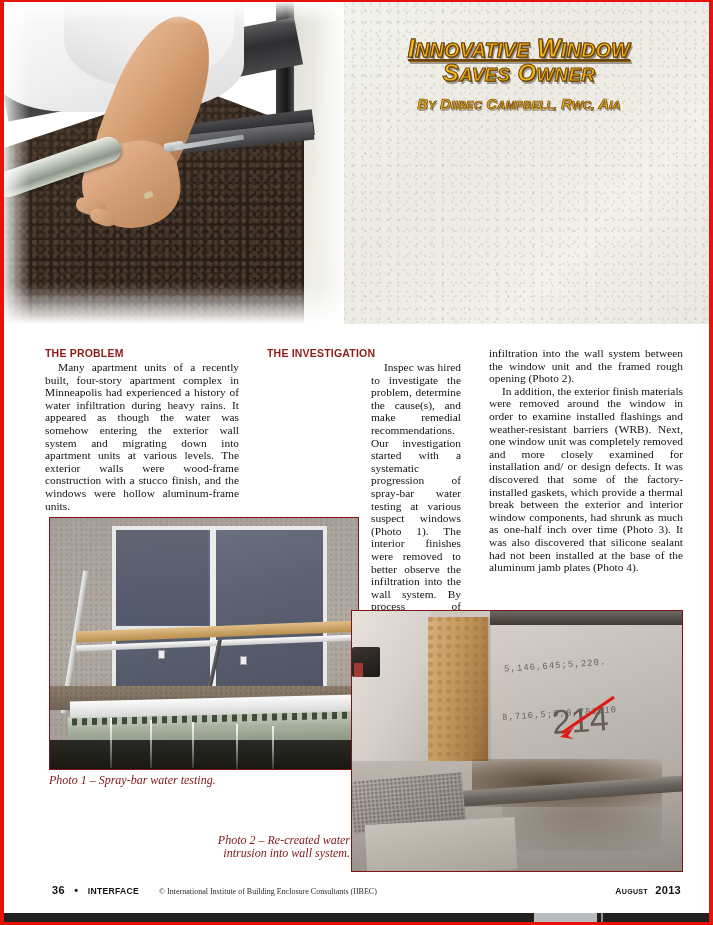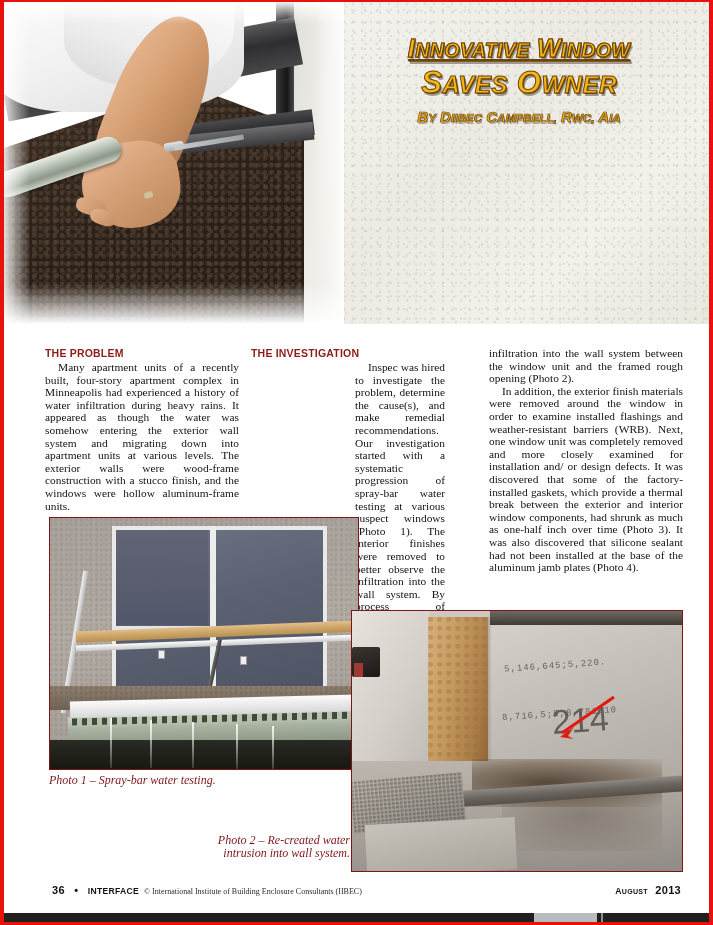--- a/index.html
+++ b/index.html
@@ -78,39 +78,39 @@
   .tline{
     font-family:"Liberation Sans",sans-serif;
     font-weight:bold;font-style:italic;color:#f5b518;
     letter-spacing:.4px;line-height:1;
     -webkit-text-stroke:1px #6b4208;
     text-shadow:2px 3px 0 rgba(60,55,45,.45), 1px 1px 0 #8a5c12;
     white-space:nowrap;
   }
   .t1{font-size:25px;text-decoration:underline;}
   .t2{font-size:33px;margin-top:5px;}
-  .t3{font-size:31px;margin-top:6px;}
+  .t3{font-size:24px;}
   .tmoney{
     font-family:"Liberation Sans",sans-serif;font-weight:bold;font-style:italic;
     font-size:64px;line-height:1;margin-top:2px;color:#9e0415;
     -webkit-text-stroke:2px #f3c24a;
     text-shadow:3px 4px 2px rgba(70,60,50,.38);
     letter-spacing:-1px;white-space:nowrap;
   }
   .byline{
     margin-top:10px;font-family:"Liberation Sans",sans-serif;font-weight:bold;font-style:italic;
     font-size:15px;color:#f0b41a;-webkit-text-stroke:.7px #6b4208;
     text-shadow:1px 2px 0 rgba(70,60,50,.4);white-space:nowrap;
   }
   .sc{font-size:.78em;}
 
   
   .cols{position:absolute;left:41px;top:345px;width:637px;height:300px;}
   .col{position:absolute;top:0;width:194px;}
-  .c1{left:0;} .c2{left:206px;} .c3{left:444px;}
+  .c1{left:0;} .c2{left:222px;} .c3{left:444px;}
   .sechead{
     font-family:"Liberation Sans",sans-serif;font-weight:bold;font-size:10.5px;
     color:#8d1b17;letter-spacing:.2px;margin:0 0 2px 0;
   }
   .bodytxt{
     font-family:"Liberation Serif",serif;font-size:11.4px;line-height:12.6px;
     text-align:justify;color:#111;margin:0;
   }
   .bodytxt p{margin:0;text-indent:13px;}
   .bodytxt p.noind{text-indent:0;}
@@ -209,21 +209,21 @@
     font-size:12px;line-height:12.5px;color:#7d1518;
   }
   .cap1{left:45px;top:772px;}
   .cap2{left:206px;top:832px;width:140px;text-align:right;}
 
   
   .footer{position:absolute;left:0;top:880px;width:713px;height:26px;}
   .fl{position:absolute;left:48px;top:2px;font-family:"Liberation Sans",sans-serif;
       font-weight:bold;font-size:11px;color:#111;letter-spacing:.3px;}
   .fl .sm{font-size:8.6px;}
-  .fcopy{position:absolute;left:140px;top:5px;font-family:"Liberation Serif",serif;
+  .fcopy{position:absolute;left:155px;top:5px;font-family:"Liberation Serif",serif;
       font-size:8px;color:#2b2b2b;}
   .fr{position:absolute;right:36px;top:2px;font-family:"Liberation Sans",sans-serif;
       font-weight:bold;font-size:11px;color:#111;letter-spacing:.3px;}
   .fr .sm{font-size:8.6px;}
   .botbar{position:absolute;left:0;bottom:0;width:713px;height:9px;background:#221f1f;}
   .botbar .lite{position:absolute;left:530px;top:0;width:63px;height:9px;background:#b9bcbe;}
   .botbar .lite2{position:absolute;left:597px;top:0;width:2px;height:9px;background:#8d9092;}
 </style>
 </head>
 <body>

